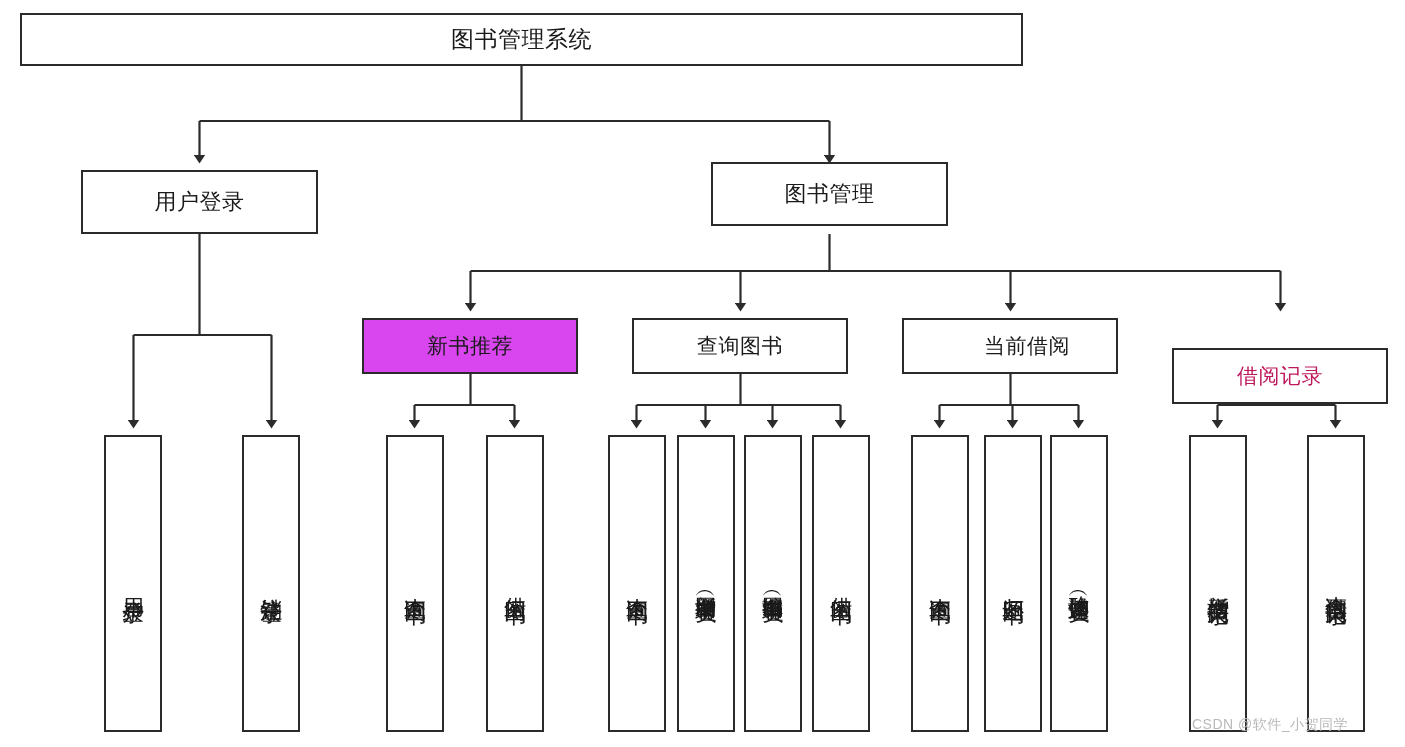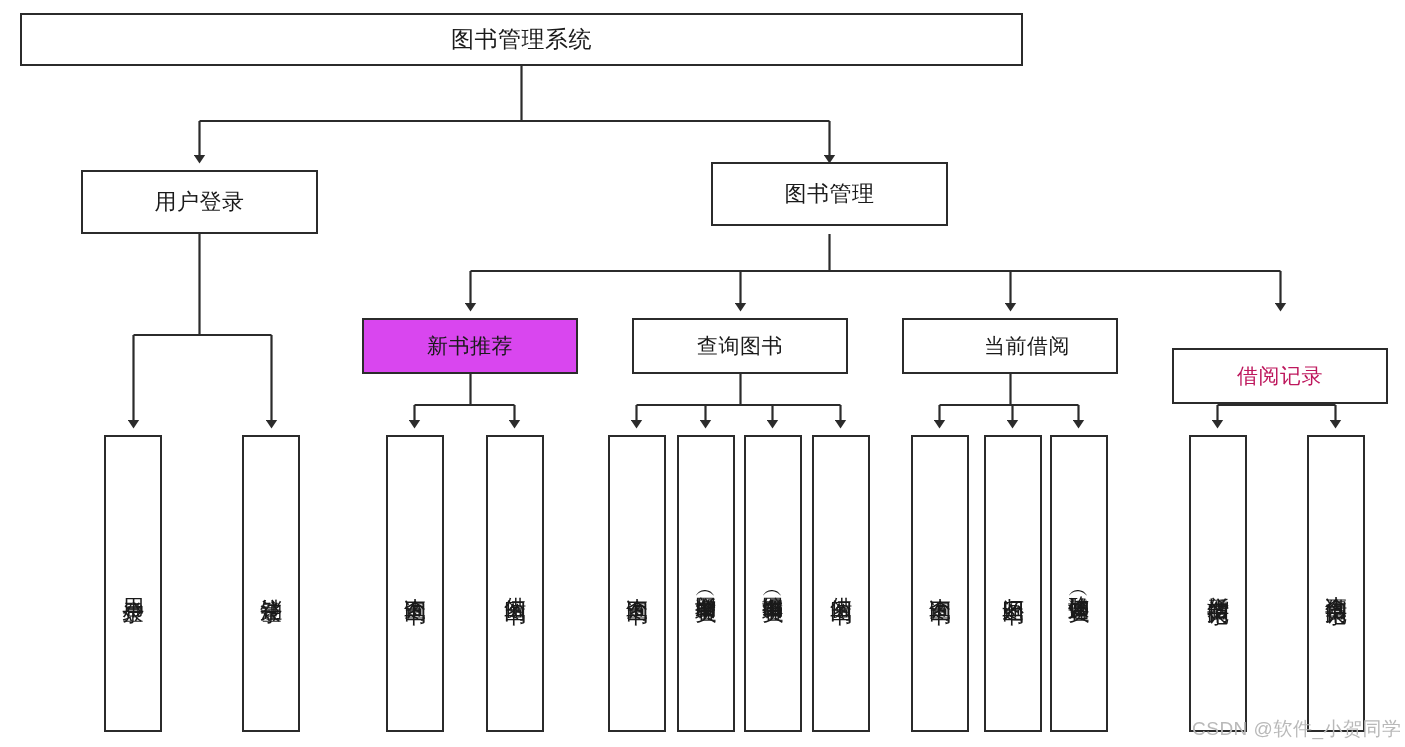--- a/index.html
+++ b/index.html
@@ -54,21 +54,21 @@
     text-orientation: upright;
     font-size: 22px;
     line-height: 1.30;
     letter-spacing: 2px;
     white-space: normal;
   }
   .node-leaf.tall-text .lbl { font-size: 21px; line-height: 1.22; letter-spacing: 1px; }
   .watermark {
     position: absolute;
     color: #b9b9b9;
-    font-size: 19px;
+    font-size: 14px;
     letter-spacing: 0.5px;
     white-space: nowrap;
     z-index: 3;
     pointer-events: none;
     text-align: right;
   }
 </style>
 </head>
 <body>
 

